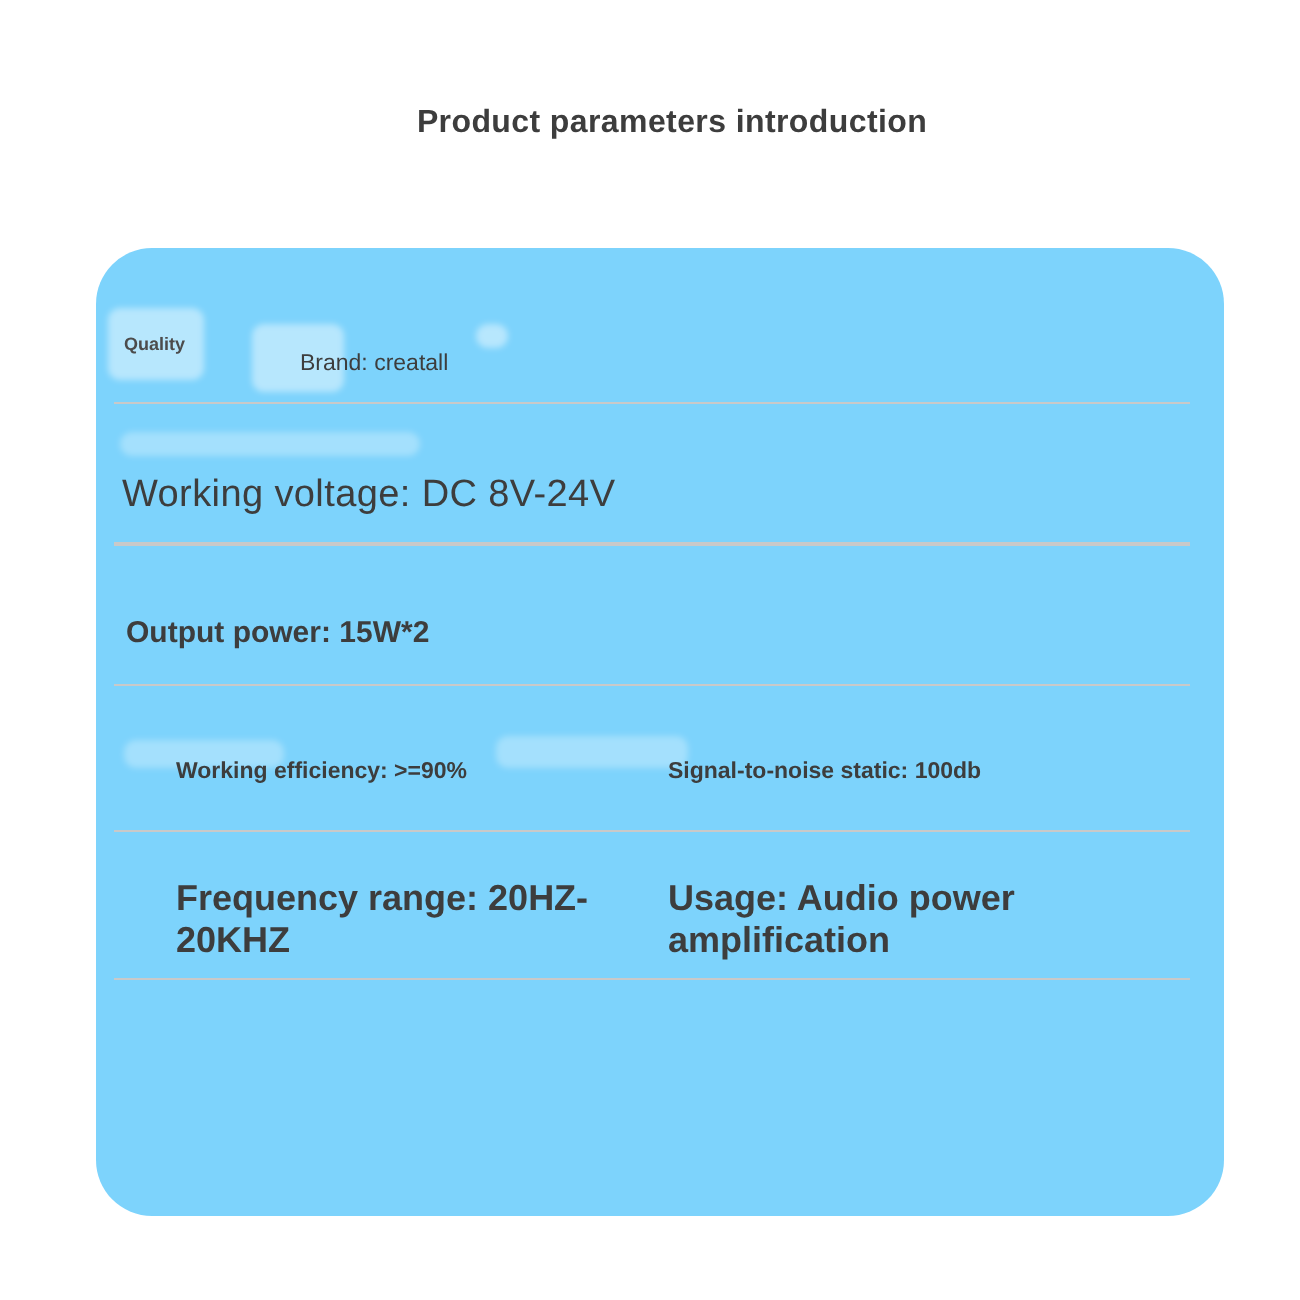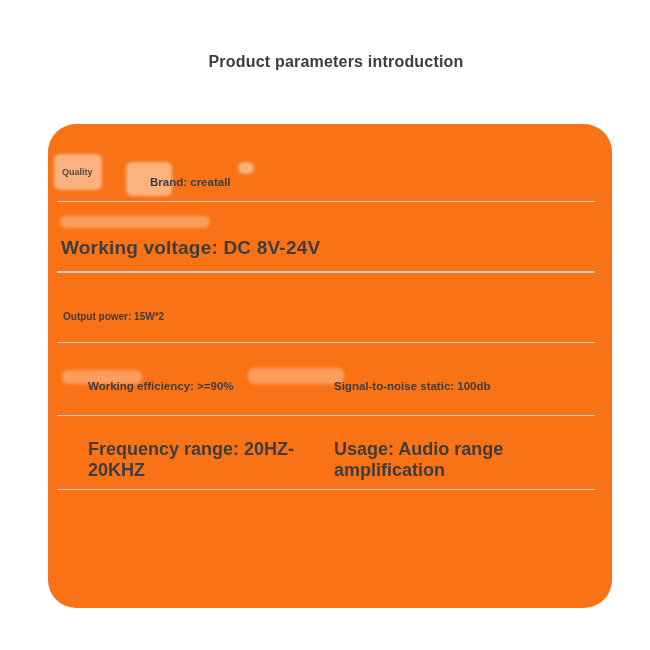--- a/index.html
+++ b/index.html
@@ -28,21 +28,21 @@
     color: #3d3d3d;
     letter-spacing: 0.2px;
     margin: 0;
   }
   .card {
     position: absolute;
     left: 48px;
     top: 124px;
     width: 564px;
     height: 484px;
-    background: #f97316;
+    background: #7dd3fc;
     border-radius: 28px;
     box-sizing: border-box;
     overflow: hidden;
   }
   .row {
     display: flex;
     align-items: center;
     box-sizing: border-box;
     color: #3d3d3d;
     position: relative;
@@ -55,27 +55,27 @@
   }
   
   .row-brand   { height: 77px; padding: 19px 0 0 14px; }
   .tag {
     width: 88px;
     flex-shrink: 0;
     font-size: 9px;
     font-weight: bold;
     color: #4c4c4c;
   }
-  .brand-text  { font-size: 11.5px; font-weight: bold; margin-top: 20px; }
+  .brand-text  { font-size: 11.5px; font-weight: normal; margin-top: 20px; }
   
-  .row-voltage { height: 69px; padding: 23px 0 0 13px; font-size: 19px; font-weight: bold; letter-spacing: 0.2px; }
+  .row-voltage { height: 69px; padding: 23px 0 0 13px; font-size: 19px; font-weight: normal; letter-spacing: 0.2px; }
   
   .row-current { height: 75px; padding: 23px 0 0 13px; font-size: 15.5px; font-weight: bold; }
   
-  .row-power   { height: 69px; padding: 17px 0 0 15px; font-size: 10px; font-weight: bold; }
+  .row-power   { height: 69px; padding: 17px 0 0 15px; font-size: 15px; font-weight: bold; }
   
   .row-cols    { padding-left: 40px; font-weight: bold; }
   .row-eff     { height: 72px; padding-top: 14px; font-size: 11.5px; }
   .row-freq    { height: 73px; padding-top: 15px; font-size: 18px; }
   .col-left    { width: 246px; flex-shrink: 0; }
   .col-right   { flex: 1; }
   
   .patch {
     position: absolute;
     background: rgba(255, 255, 255, 0.45);
@@ -125,18 +125,18 @@
     <div class="divider"></div>
 
     <div class="row row-cols row-eff">
       <span class="col-left">Working efficiency: &gt;=90%</span>
       <span class="col-right">Signal-to-noise static: 100db</span>
     </div>
     <div class="divider"></div>
 
     <div class="row row-cols row-freq">
       <span class="col-left">Frequency range: 20HZ-20KHZ</span>
-      <span class="col-right">Usage: Audio range amplification</span>
+      <span class="col-right">Usage: Audio power amplification</span>
     </div>
     <div class="divider"></div>
 
   </div>
 </div>
 
 </body></html>

